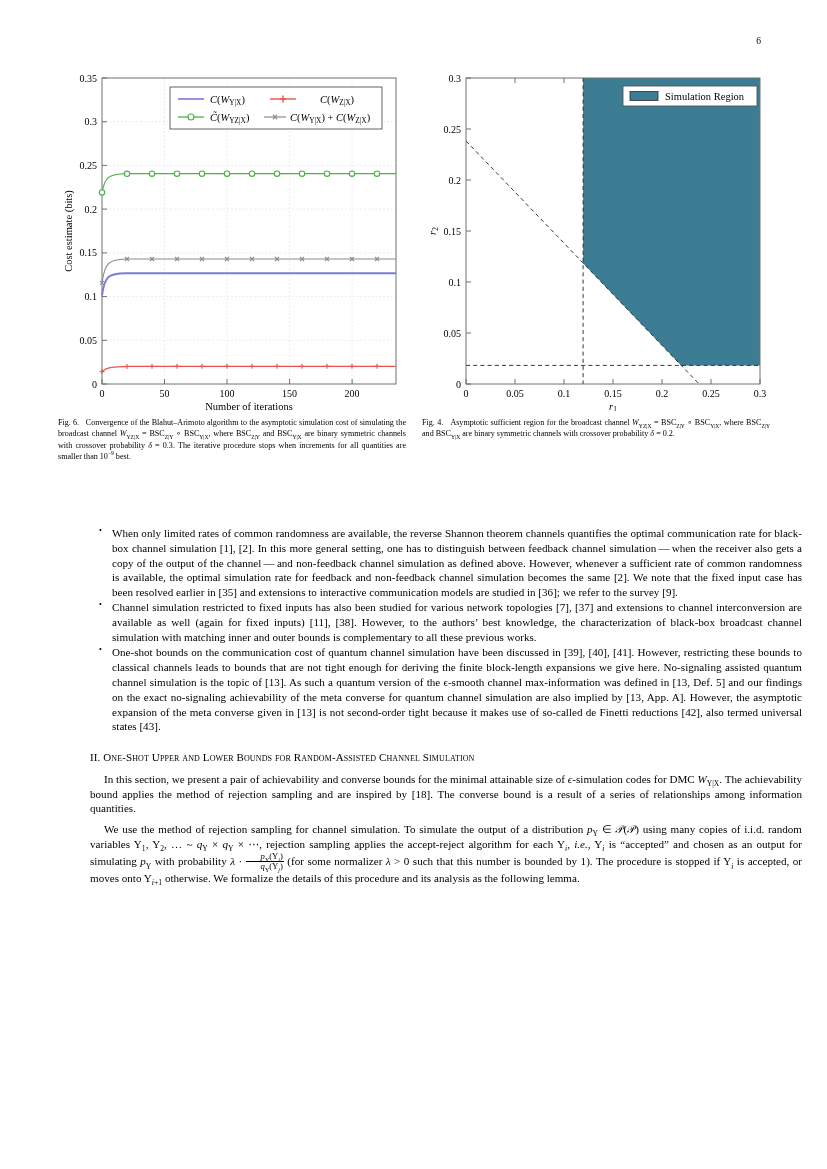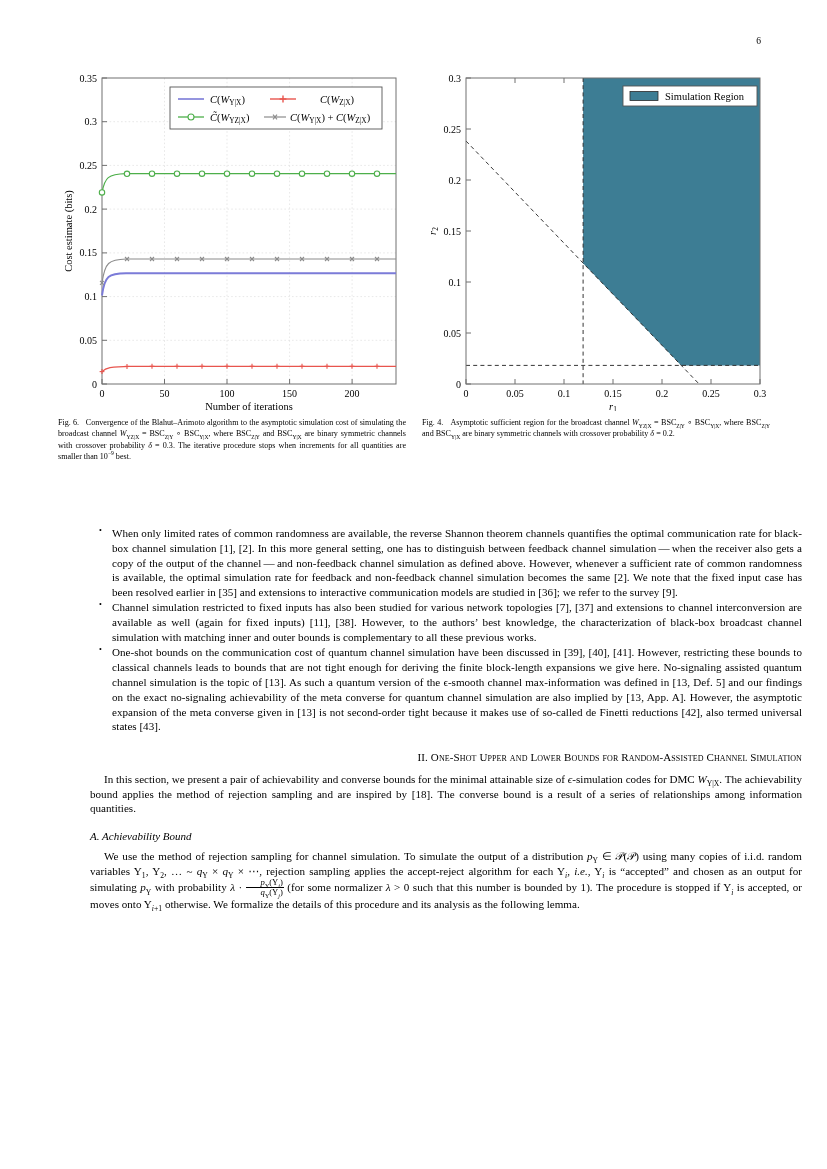--- a/index.html
+++ b/index.html
@@ -77,21 +77,21 @@
     padding-left: 0;
   }
   ul.bullets > li::before {
     content: "\2022";
     position: absolute;
     left: -13px;
     top: 0px;
     font-size: 8px;
   }
   .section-head {
-    text-align: right;
+    text-align: left;
     font-size: 11px;
     margin: 16px 0 7px 0;
     font-variant: small-caps;
     letter-spacing: 0.01em;
   }
   .section-head .num { font-variant: normal; }
   p.para {
     margin: 0 0 6px 0;
     text-indent: 14px;
     text-align: justify;
@@ -403,23 +403,19 @@
 
     <div class="section-head">
       <span class="num">II.</span>
       <span>One-Shot Upper and Lower Bounds for Random-Assisted Channel Simulation</span>
     </div>
 
     <p class="para">
       <span>In this section, we present a pair of achievability and converse bounds for the minimal attainable size of </span><span class="mi">ϵ</span><span>-simulation codes for DMC </span><span class="mi">W</span><sub>Y|X</sub><span>. The achievability bound applies the method of rejection sampling and are inspired by [18]. The converse bound is a result of a series of relationships among information quantities.</span>
     </p>
 
-    <div class="sub-head">
-      <span>A.</span>
-      <span>Achievability Bound</span>
-    </div>
 
     <p class="para">
       <span>We use the method of rejection sampling for channel simulation. To simulate the output of a distribution </span><span class="mi">p</span><sub>Y</sub> ∈ <span style="font-family:'Liberation Serif',serif">𝒫</span>(<span style="font-family:'Liberation Serif',serif">𝒫</span>)<span> using many copies of i.i.d. random variables </span>Y<sub>1</sub>, Y<sub>2</sub>, … ~ <span class="mi">q</span><sub>Y</sub> × <span class="mi">q</span><sub>Y</sub> × ⋯<span>, rejection sampling applies the accept-reject algorithm for each </span>Y<sub><span class="mi">i</span></sub><span>, </span><span class="mi">i.e.</span>, Y<sub><span class="mi">i</span></sub><span> is “accepted” and chosen as an output for simulating </span><span class="mi">p</span><sub>Y</sub><span> with probability </span><span class="mi">λ</span> · <span class="frac"><span class="num"><span class="mi">p</span><sub>Y</sub>(Y<sub><span class="mi">i</span></sub>)</span><span class="den"><span class="mi">q</span><sub>Y</sub>(Y<sub><span class="mi">j</span></sub>)</span></span><span> (for some normalizer </span><span class="mi">λ</span> &gt; 0<span> such that this number is bounded by 1). The procedure is stopped if </span>Y<sub><span class="mi">i</span></sub><span> is accepted, or moves onto </span>Y<sub><span class="mi">i</span>+1</sub><span> otherwise. We formalize the details of this procedure and its analysis as the following lemma.</span>
     </p>
   </div>
 
 </div>
 
 </body></html>

